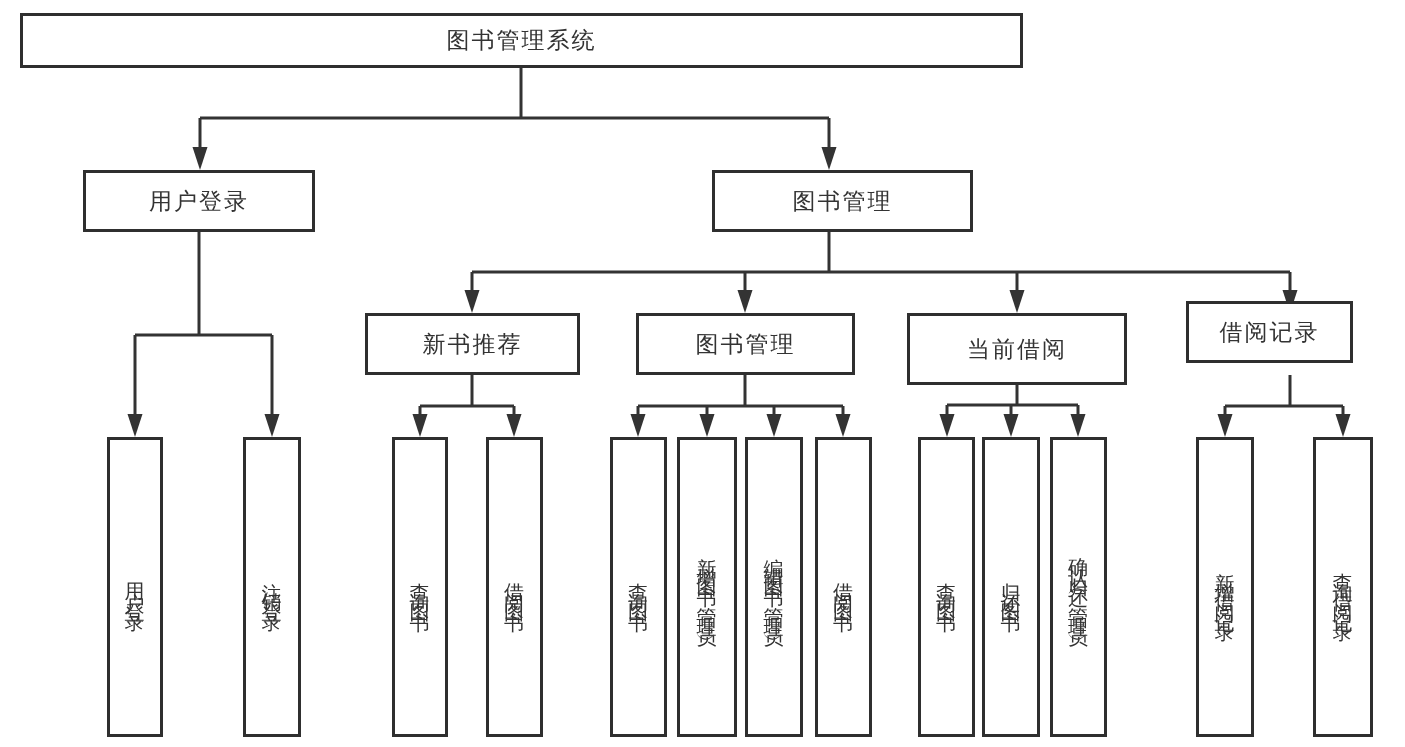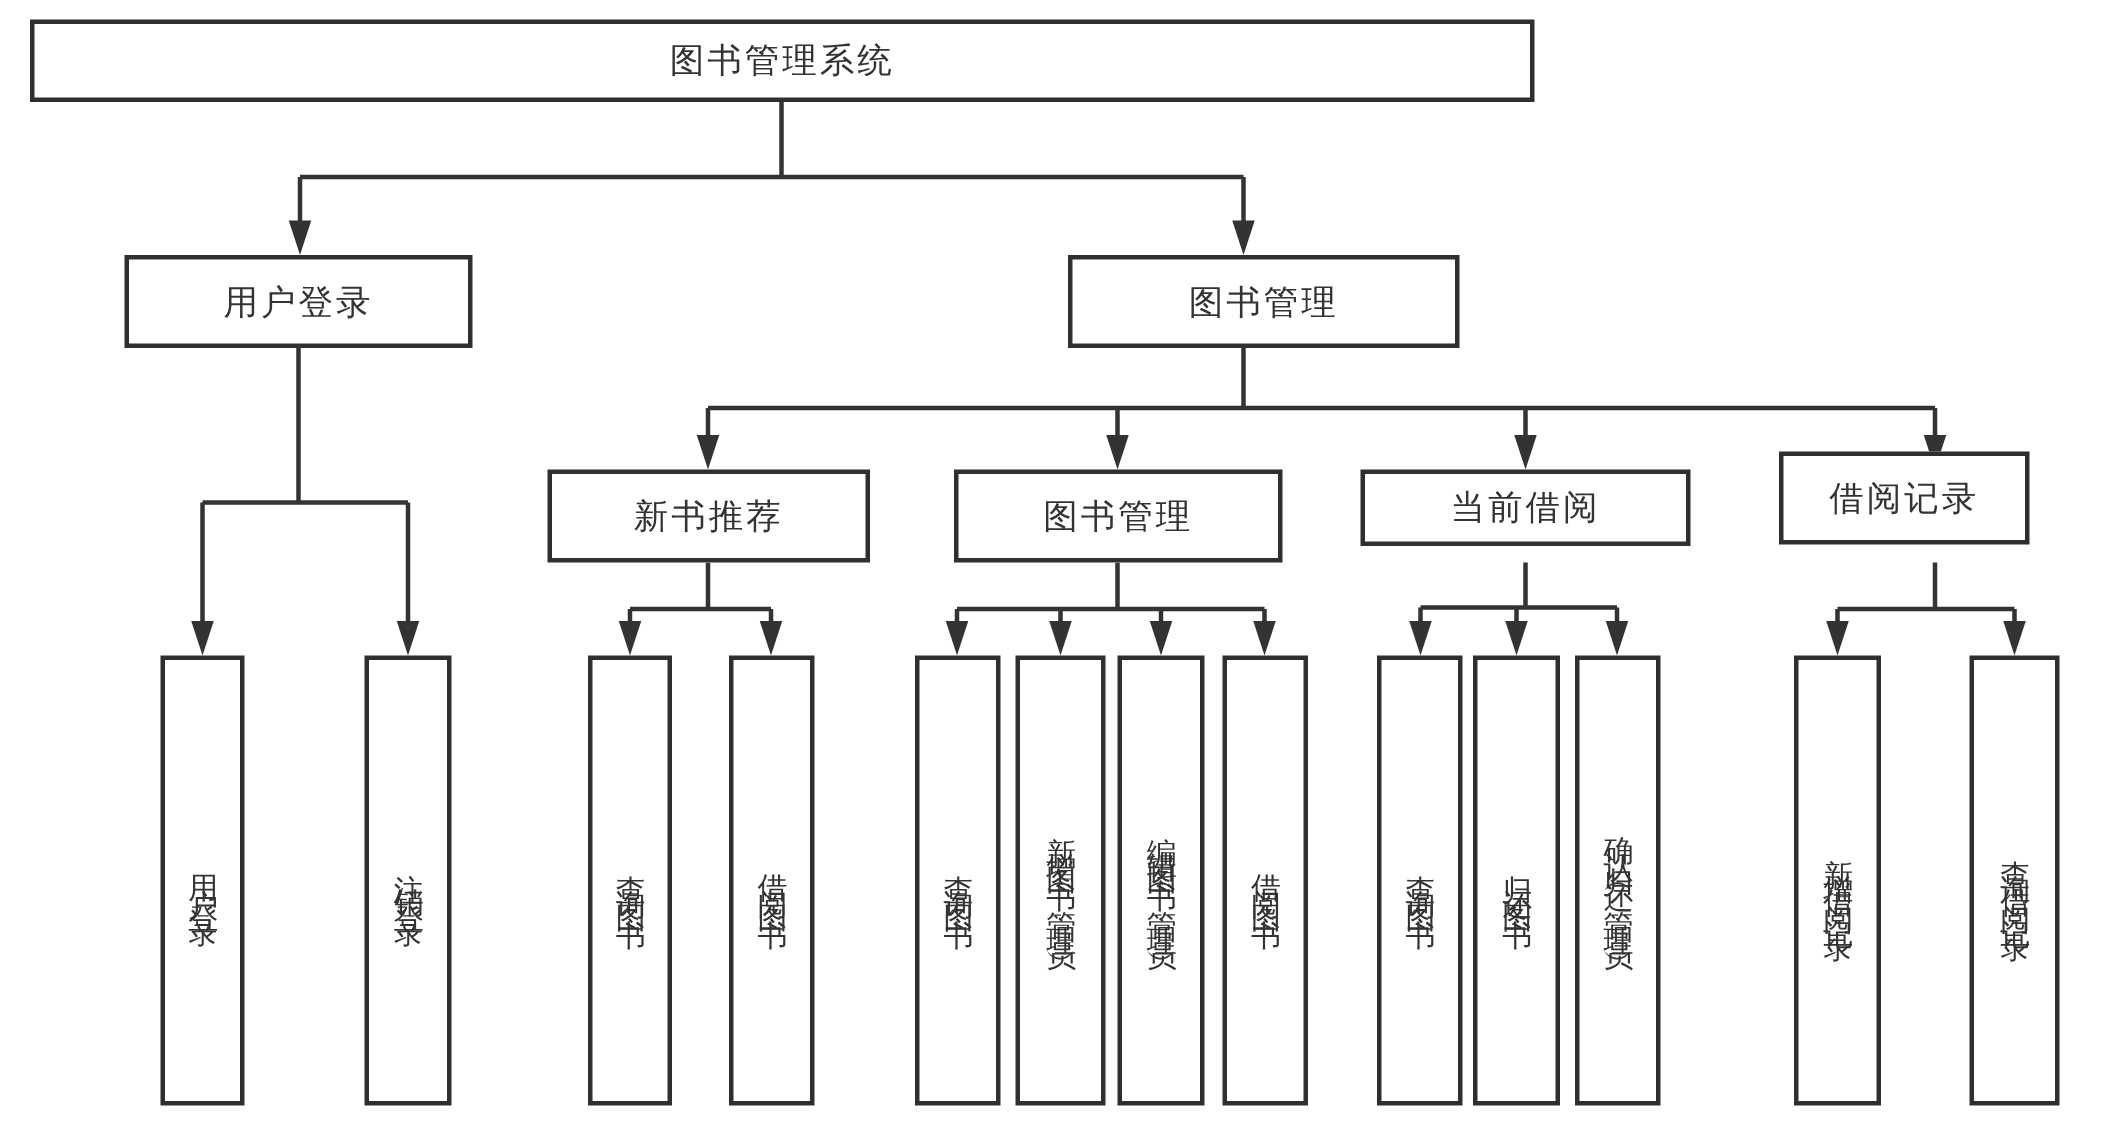--- a/index.html
+++ b/index.html
@@ -159,21 +159,21 @@
   <div class="node hbox" style="left:712px;top:170px;width:261px;height:62px">
     <span>图书管理</span>
   </div>
 
   <div class="node hbox" style="left:365px;top:313px;width:215px;height:62px">
     <span>新书推荐</span>
   </div>
   <div class="node hbox" style="left:636px;top:313px;width:219px;height:62px">
     <span>图书管理</span>
   </div>
-  <div class="node hbox" style="left:907px;top:313px;width:220px;height:51px">
+  <div class="node hbox" style="left:907px;top:313px;width:220px;height:72px">
     <span>当前借阅</span>
   </div>
   <div class="node hbox" style="left:1186px;top:301px;width:167px;height:62px">
     <span>借阅记录</span>
   </div>
 
   <div class="node vbox" style="left:107px;top:437px;width:56px;height:300px">
     <span>用户登录</span>
   </div>
   <div class="node vbox" style="left:243px;top:437px;width:58px;height:300px">

